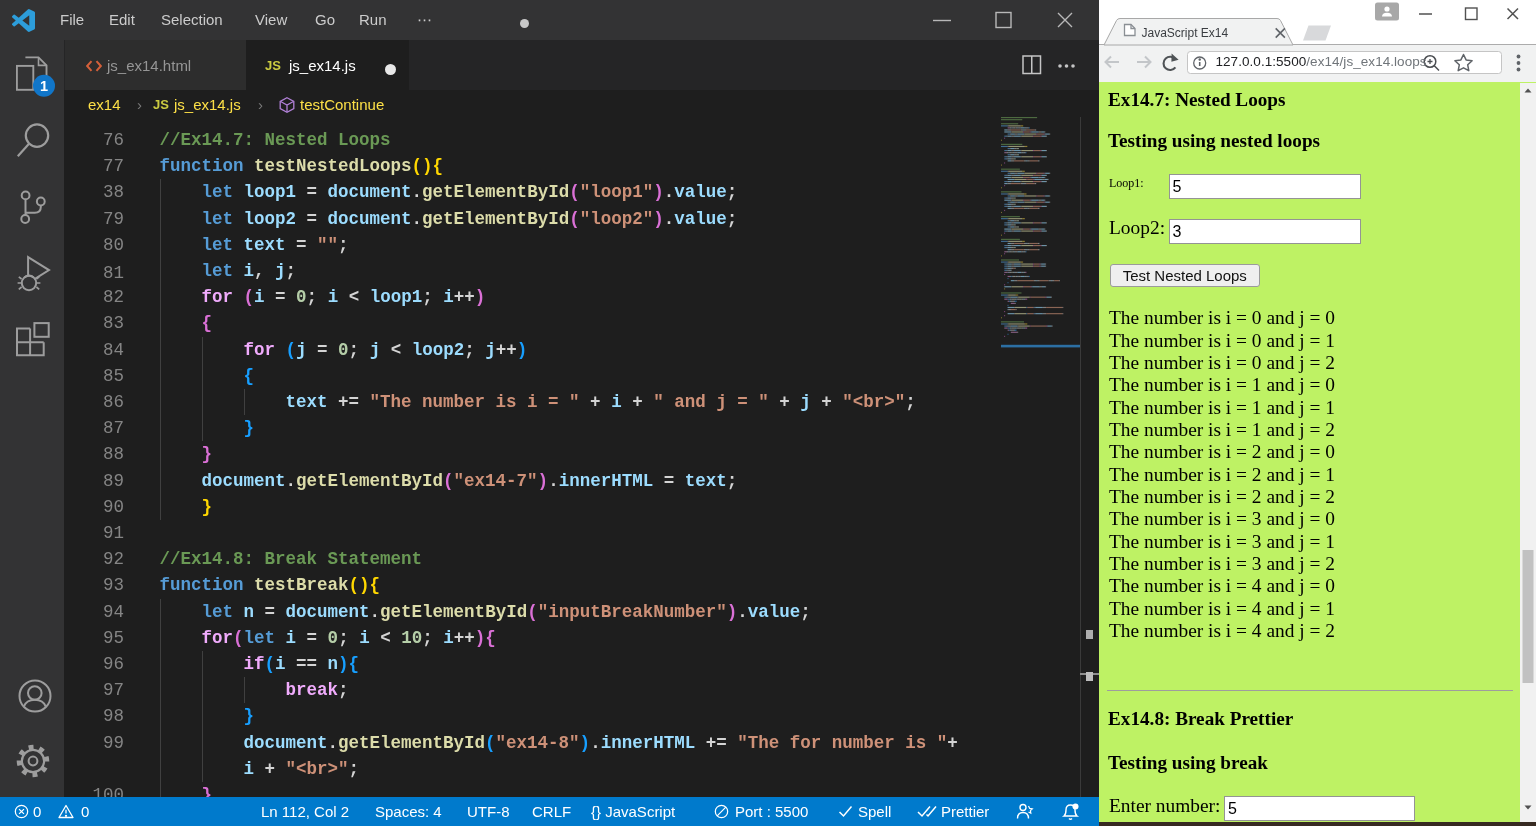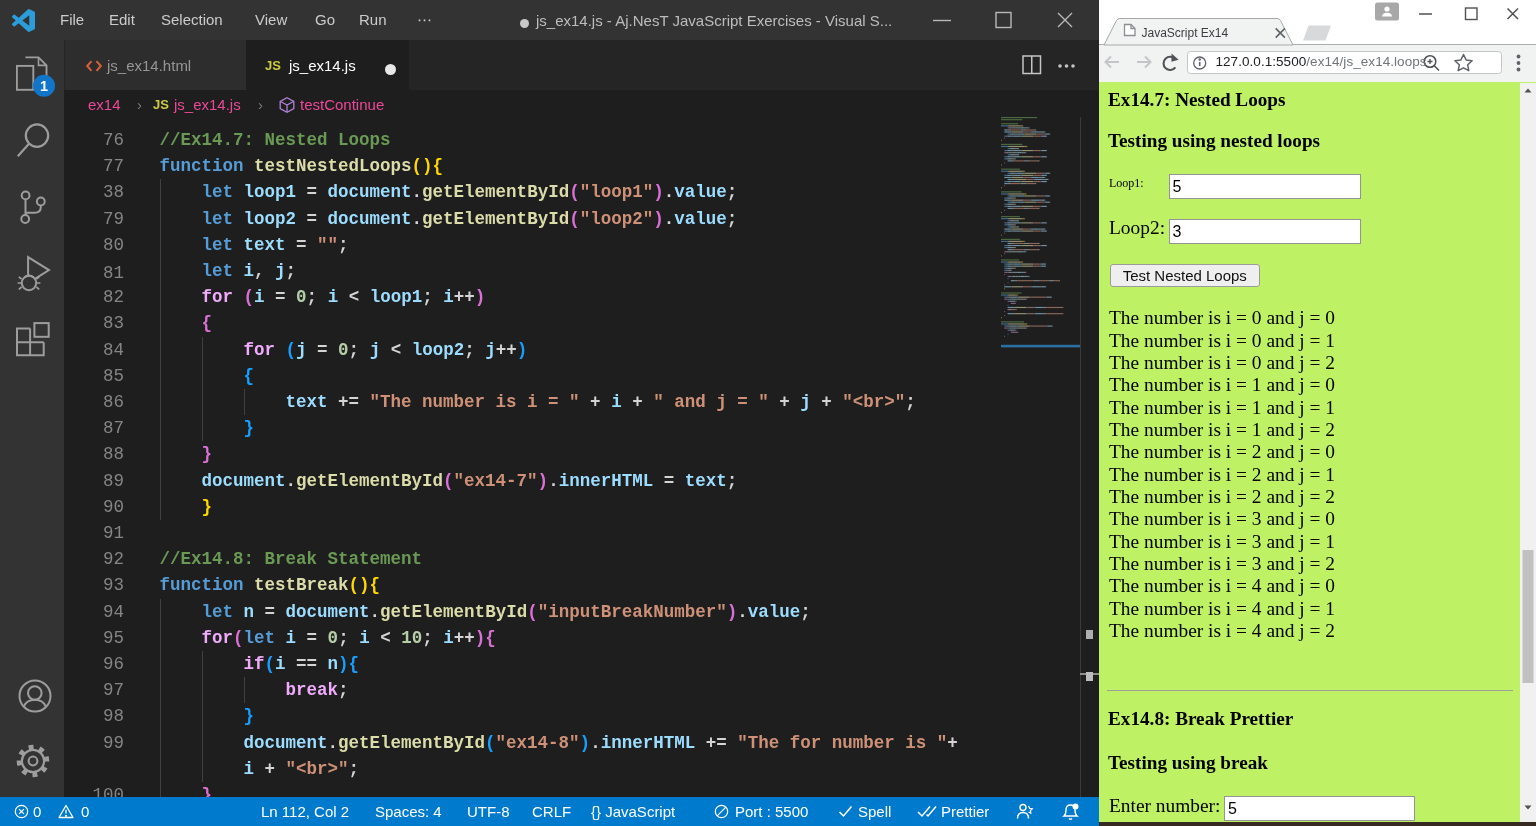--- a/index.html
+++ b/index.html
@@ -2,38 +2,37 @@
 <html><head><meta charset="utf-8"><style>
 *{margin:0;padding:0;box-sizing:border-box}
 html,body{width:1536px;height:826px;overflow:hidden;background:#1e1e1e;font-family:"Liberation Sans",sans-serif}
 .abs{position:absolute}
 #vsc{position:absolute;left:0;top:0;width:1099px;height:826px;background:#1e1e1e;overflow:hidden}
 .crow{position:absolute;left:159.5px;height:26.2px;line-height:26.2px;font-family:"Liberation Mono",monospace;font-size:17.5px;white-space:pre;font-weight:bold;letter-spacing:0}
 .lnum{position:absolute;left:54px;width:70px;text-align:right;height:26.2px;line-height:26.2px;font-family:"Liberation Mono",monospace;font-size:17.5px;color:#858585}
 .cm{color:#6A9955}.kw{color:#569CD6}.ct{color:#f0abfc}.fn{color:#DCDCAA}.vr{color:#9CDCFE}.st{color:#CE9178}.nm{color:#B5CEA8}.pl{color:#D4D4D4}.b1{color:#FFD700}.b2{color:#DA70D6}.b3{color:#179FFF}
 .menu{color:#cccccc;font-size:15px}
 .stx{top:797px;height:29px;line-height:29px;color:#fff;font-size:15px}
-.bc{top:90px;height:30px;line-height:30px;color:#ec4899;font-size:15px}
+.bc{top:90px;height:30px;line-height:30px;color:#fde047;font-size:15px}
 .serif{font-family:"Liberation Serif",serif}
 </style></head><body>
 <div id="vsc">
 
   <div class="abs" style="left:0;top:0;width:1099px;height:40px;background:#333334"></div>
   <svg class="abs" style="left:12px;top:9px" width="23" height="23" viewBox="0 0 24 24">
 <path fill="#2d9dda" d="M23.15 2.587L18.21.21a1.494 1.494 0 0 0-1.705.29l-9.46 8.63-4.12-3.128a.999.999 0 0 0-1.276.057L.327 7.261A1 1 0 0 0 .326 8.74L3.899 12 .326 15.26a1 1 0 0 0 .001 1.479L1.65 17.94a.999.999 0 0 0 1.276.057l4.12-3.128 9.46 8.63a1.492 1.492 0 0 0 1.704.29l4.942-2.377A1.5 1.5 0 0 0 24 20.06V3.939a1.5 1.5 0 0 0-.85-1.352zm-5.146 14.861L10.826 12l7.178-5.448v10.896z"></path>
 </svg>
   <div class="abs menu" style="left:60px;top:0;height:40px;line-height:40px">File</div>
   <div class="abs menu" style="left:109px;top:0;height:40px;line-height:40px">Edit</div>
   <div class="abs menu" style="left:161px;top:0;height:40px;line-height:40px">Selection</div>
   <div class="abs menu" style="left:255px;top:0;height:40px;line-height:40px">View</div>
   <div class="abs menu" style="left:315px;top:0;height:40px;line-height:40px">Go</div>
   <div class="abs menu" style="left:359px;top:0;height:40px;line-height:40px">Run</div>
   <div class="abs menu" style="left:417px;top:0;height:40px;line-height:40px">⋯</div>
   <div class="abs" style="left:520px;top:18.5px;width:9px;height:9px;border-radius:50%;background:#c8c8c8"></div>
-  <div class="abs" style="left:536px;top:0;height:40px;line-height:41px;color:#bdbdbd;font-size:15px">js_ex14.js - Aj.NesT JavaScript Exercises - Visual S...</div>
   <svg class="abs" style="left:925px;top:0" width="174" height="40" viewBox="0 0 174 40">
     <g stroke="#b8b8b8" fill="none" stroke-width="1.4">
     <line x1="8" y1="20.5" x2="26" y2="20.5"></line>
     <rect x="71" y="12.5" width="15" height="15"></rect>
     <path d="M133 13 L147 27 M147 13 L133 27"></path>
     </g>
   </svg>
 
   <div class="abs" style="left:64px;top:40px;width:1035px;height:50px;background:#252526"></div>
   <div class="abs" style="left:65px;top:40px;width:181px;height:50px;background:#2d2d2d"></div>

